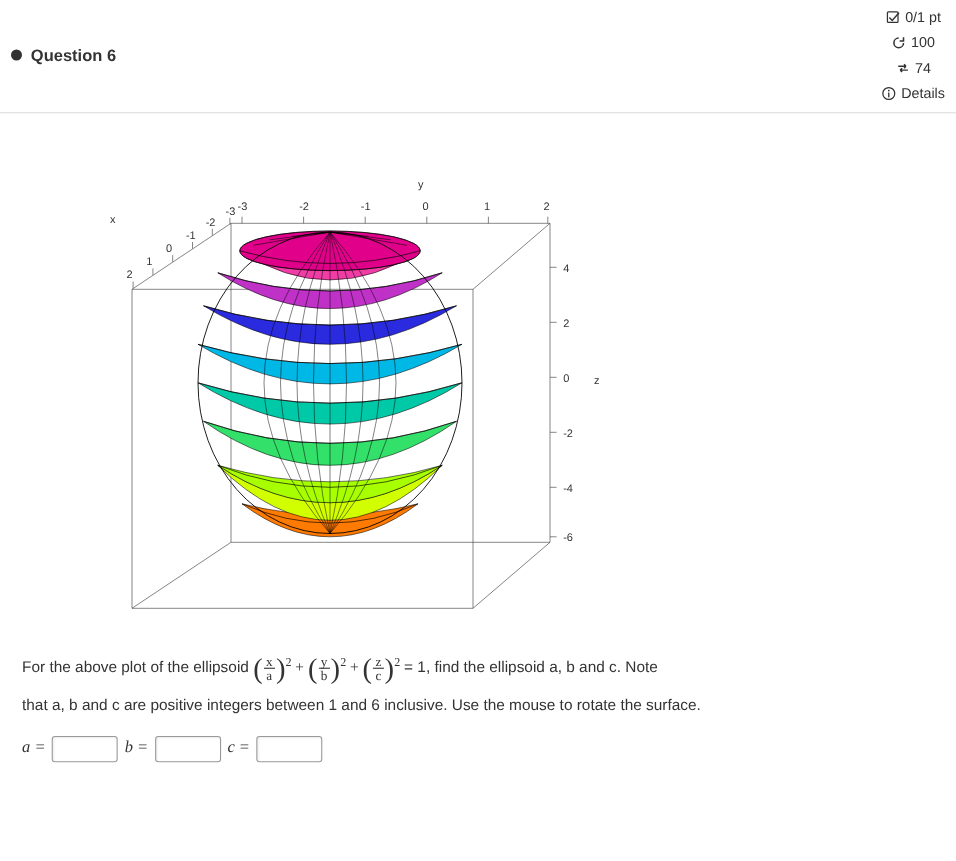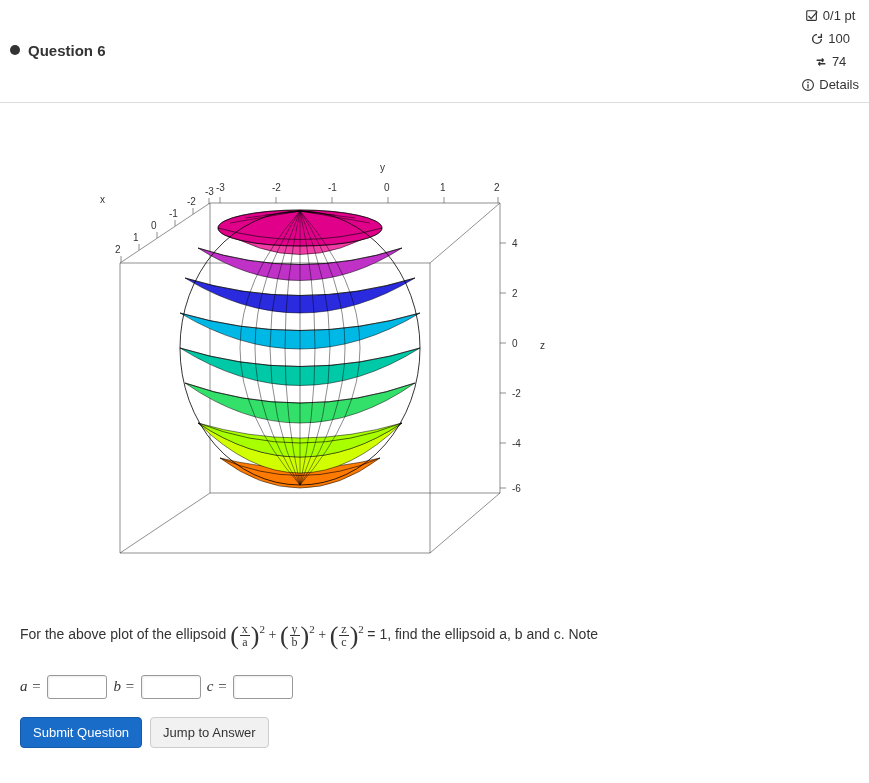--- a/index.html
+++ b/index.html
@@ -22,21 +22,21 @@
   .dot { width: 10px; height: 10px; border-radius: 50%; background: #333; display: inline-block; }
   .meta { display: flex; align-items: center; gap: 8px; font-size: 13px; color: #333; flex-direction: column; }
   .meta-item { display: inline-flex; align-items: center; gap: 4px; }
   .icon { display: inline-block; width: 14px; height: 14px; }
   .details-link { cursor: pointer; text-align: right; }
   .content { padding: 20px 20px 30px 20px; }
   .plot-wrap { width: 560px; height: 460px; position: relative; }
   .plot-wrap svg { width: 100%; height: 100%; }
   .tick-label { font-size: 10px; fill: #333; font-family: Arial, sans-serif; }
   .axis-label { font-size: 10px; fill: #333; font-family: Arial, sans-serif; }
-  .prompt { margin-top: 32px; line-height: 1.6; font-size: 14px; }
+  .prompt { margin-top: 4px; line-height: 1.6; font-size: 14px; }
   .math { font-family: "Times New Roman", serif; }
   .frac { display: inline-block; vertical-align: middle; text-align: center; font-size: 12px; line-height: 1; margin: 0 1px; }
   .frac .num { display: block; border-bottom: 1px solid #333; padding: 0 2px; }
   .frac .den { display: block; padding: 0 2px; }
   .paren-big { font-size: 26px; vertical-align: middle; font-family: "Times New Roman", serif; }
   .sup { font-size: 11px; vertical-align: super; }
   .inputs-row { margin-top: 18px; display: flex; align-items: center; gap: 6px; }
   .inputs-row label { font-family: "Times New Roman", serif; font-style: italic; font-size: 15px; }
   .inputs-row input {
     width: 60px; height: 24px; border: 1px solid #999; border-radius: 3px;
@@ -236,29 +236,26 @@
     <span>For the above plot of the ellipsoid </span>
     <span class="math">
       <span class="paren-big">(</span><span class="frac"><span class="num">x</span><span class="den">a</span></span><span class="paren-big">)</span><span class="sup">2</span>
       <span> + </span>
       <span class="paren-big">(</span><span class="frac"><span class="num">y</span><span class="den">b</span></span><span class="paren-big">)</span><span class="sup">2</span>
       <span> + </span>
       <span class="paren-big">(</span><span class="frac"><span class="num">z</span><span class="den">c</span></span><span class="paren-big">)</span><span class="sup">2</span>
     </span>
     <span> = 1, find the ellipsoid a, b and c. Note</span>
     <br>
+    <span>that a, b and c are positive integers between 1 and 6 inclusive. Use the mouse to rotate the surface.</span>
   </div>
 
   <div class="inputs-row">
     <label>a =</label>
     <input type="text" value="" style="">
     <label>b =</label>
     <input type="text" value="" style="">
     <label>c =</label>
     <input type="text" value="" style="">
   </div>
 
-  <div class="buttons-row">
-    <button class="btn btn-primary">Submit Question</button>
-    <button class="btn btn-secondary">Jump to Answer</button>
-  </div>
 
 </div>
 
 </body></html>

